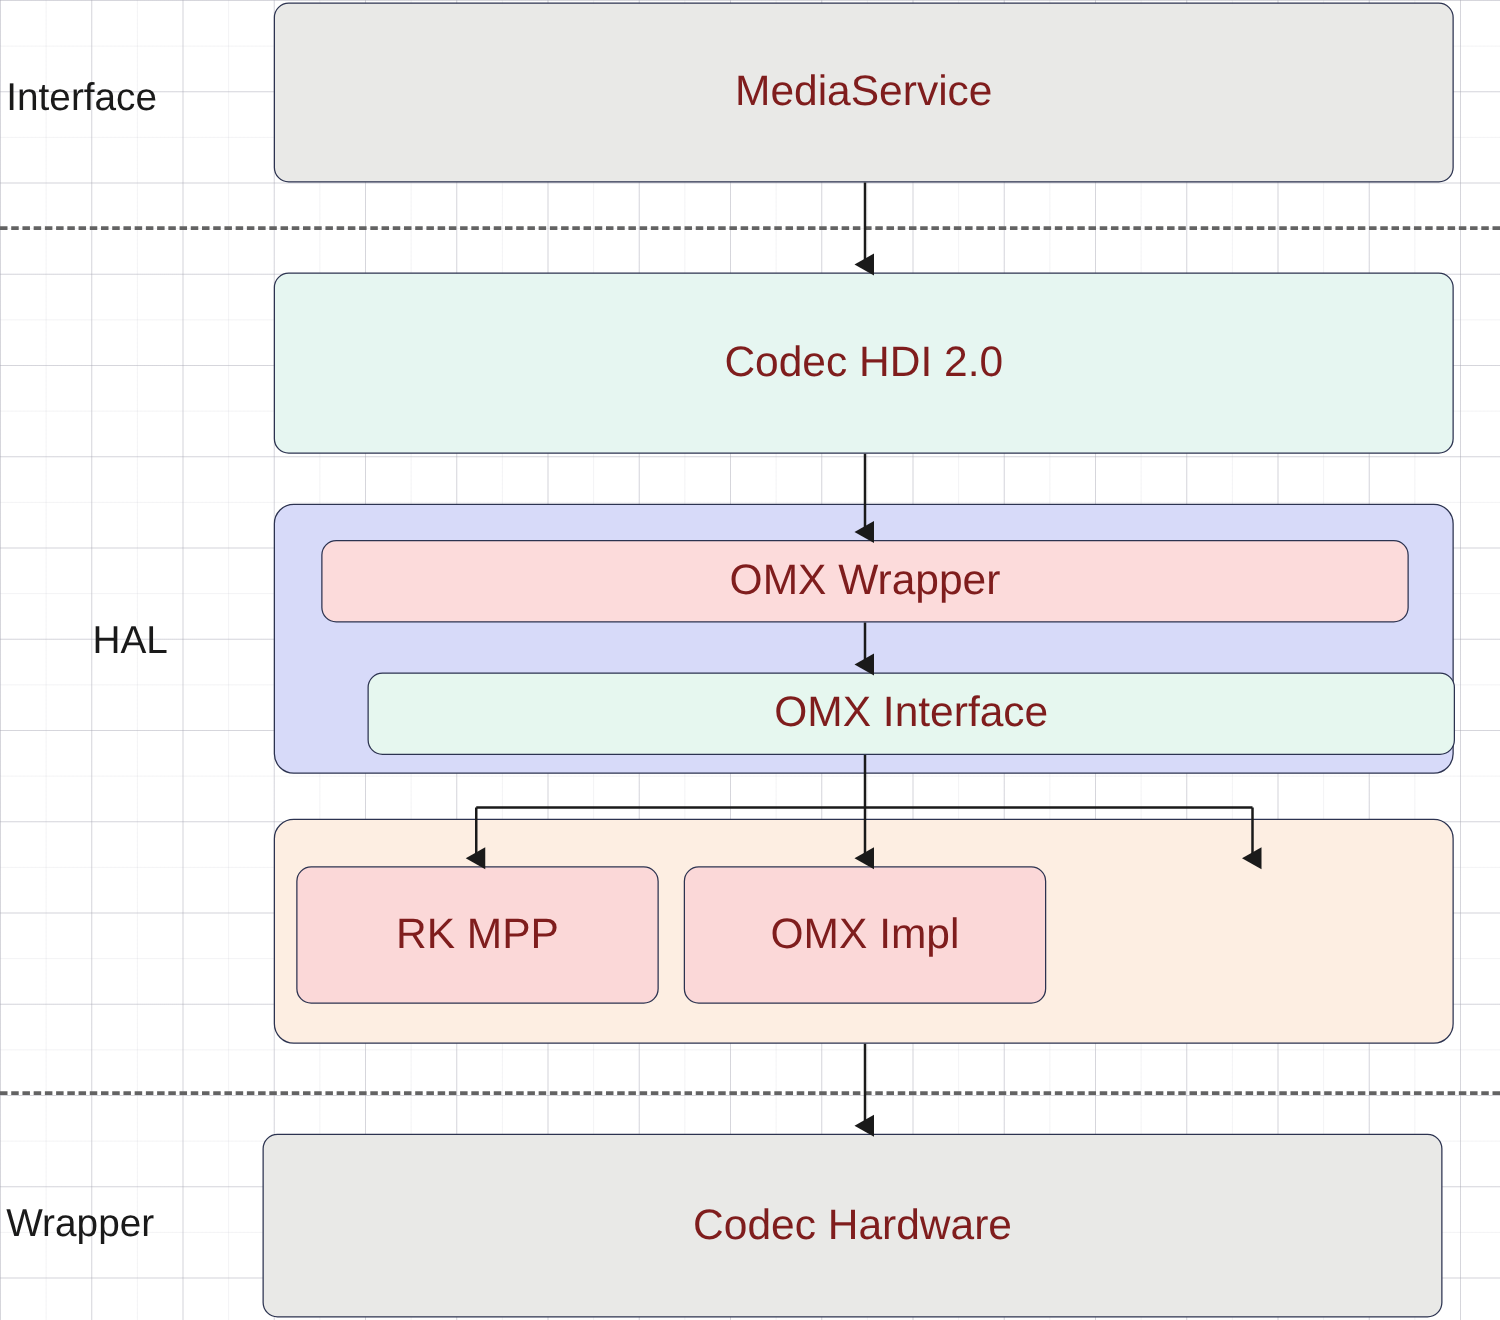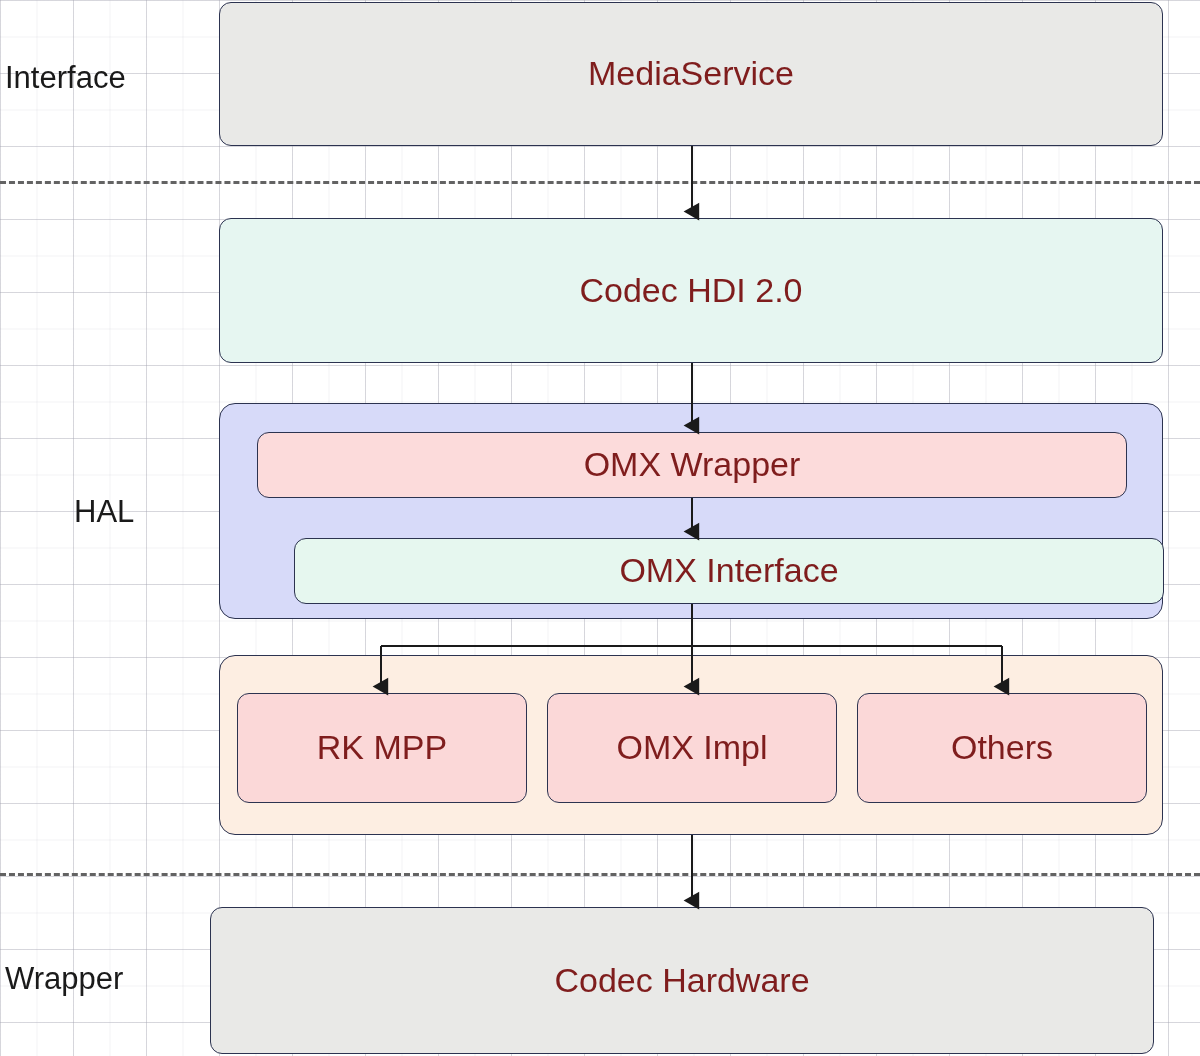--- a/index.html
+++ b/index.html
@@ -103,21 +103,20 @@
   <div class="node pink" style="left:257px; top:432px; width:870px; height:66px;">OMX Wrapper</div>
 
   <div class="node mint2" style="left:257px; top:538px; width:870px; height:66px;margin-left:37px;">OMX Interface</div>
 
   <div class="node peach container-node" style="left:219px; top:655px; width:944px; height:180px; border-radius:16px;"></div>
 
   <div class="node pink2" style="left:237px; top:693px; width:290px; height:110px;">RK MPP</div>
 
   <div class="node pink2" style="left:547px; top:693px; width:290px; height:110px;">OMX Impl</div>
 
-  <div class="node pink2" style="left:857px; top:693px; width:290px; height:110px;">Others</div>
 
   <div class="node grey" style="left:210px; top:907px; width:944px; height:147px;">Codec Hardware</div>
 
   <svg class="arrows" viewBox="0 0 1200 1056">
     <defs>
       <marker id="ah" markerWidth="10" markerHeight="10" refX="5.2" refY="4.2" orient="auto" markerUnits="strokeWidth">
         <path d="M0.6,0.6 L9.4,0.6 L5,8.4 Z" fill="#1a1a1a"></path>
       </marker>
     </defs>
 

